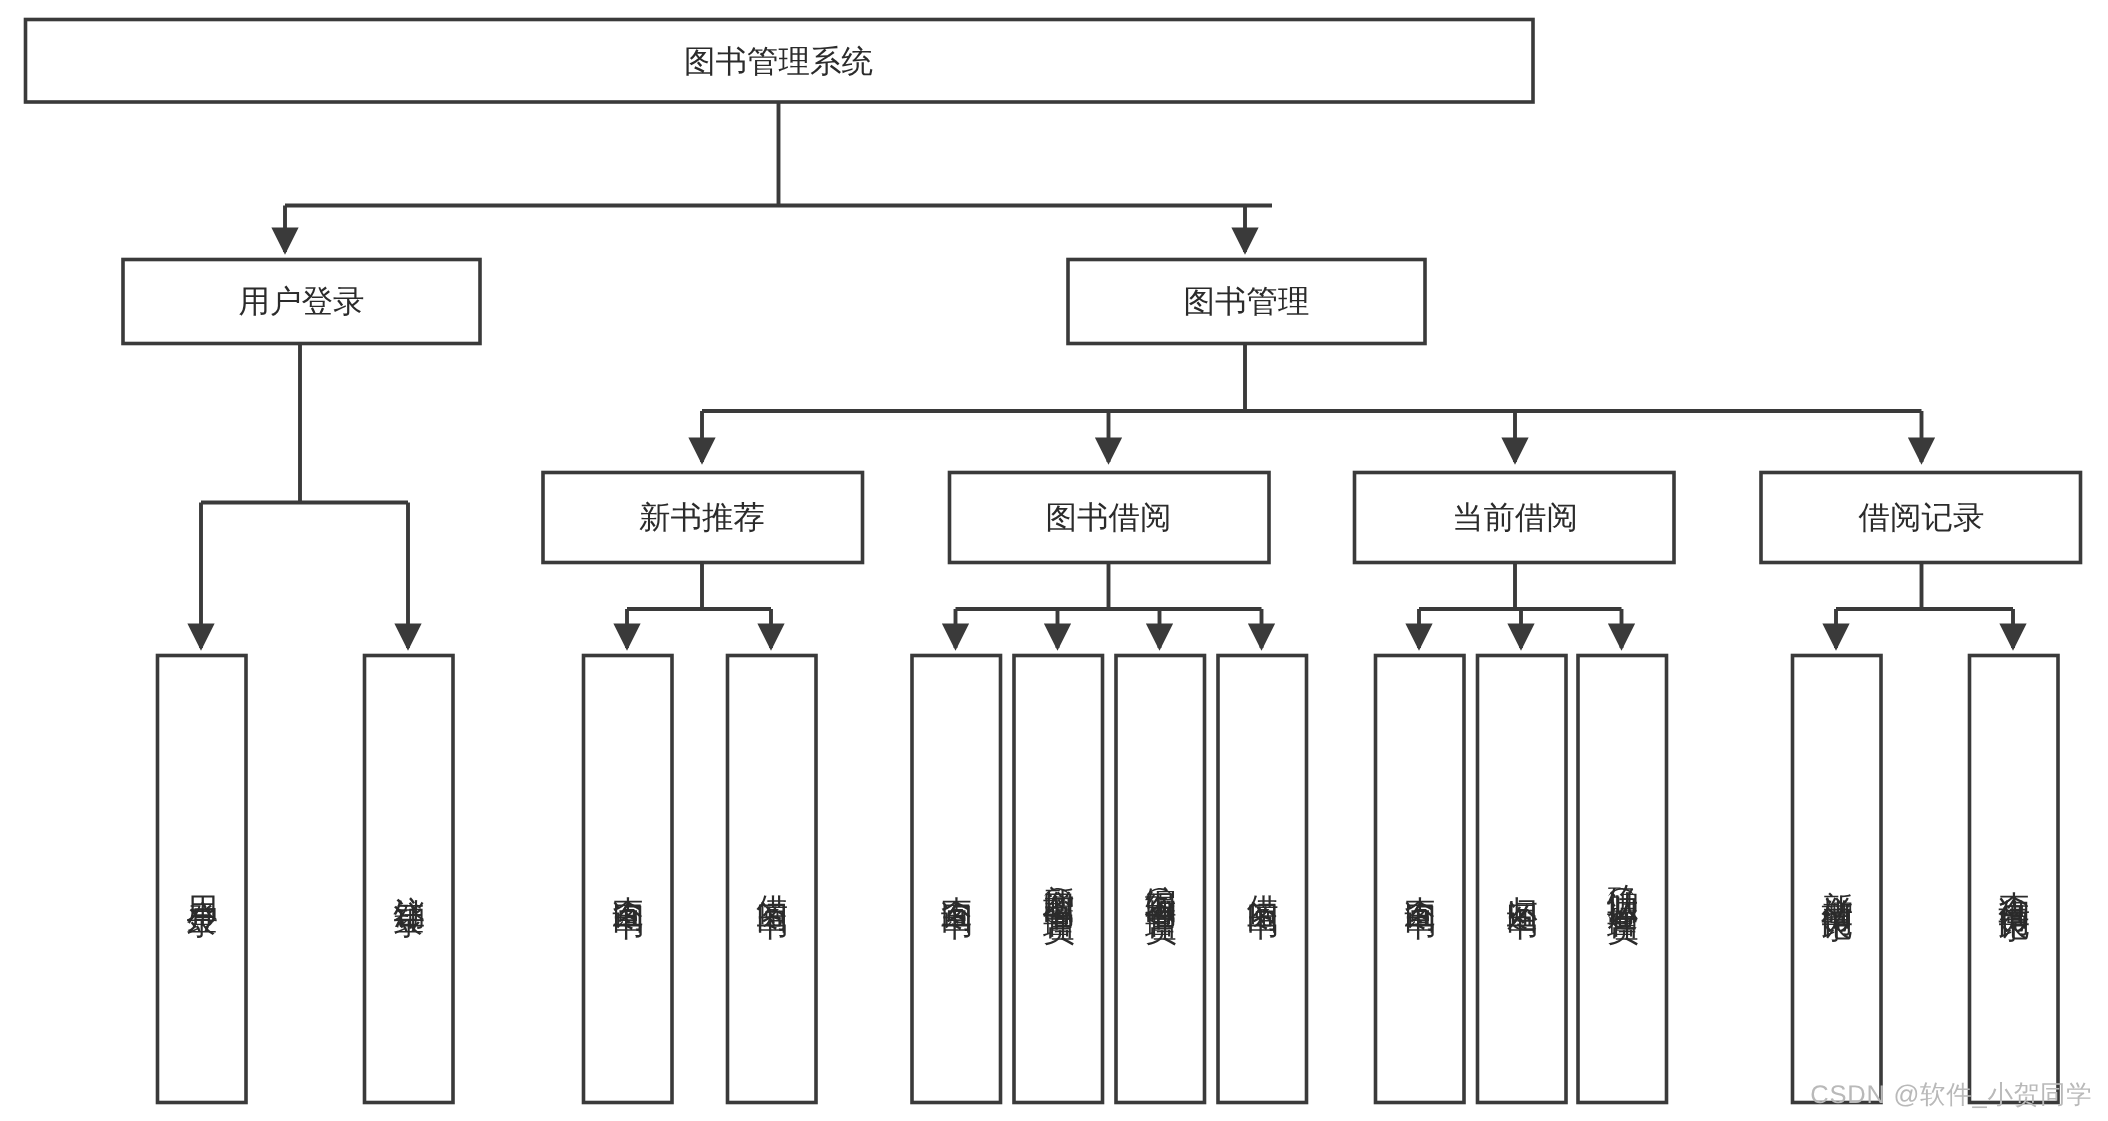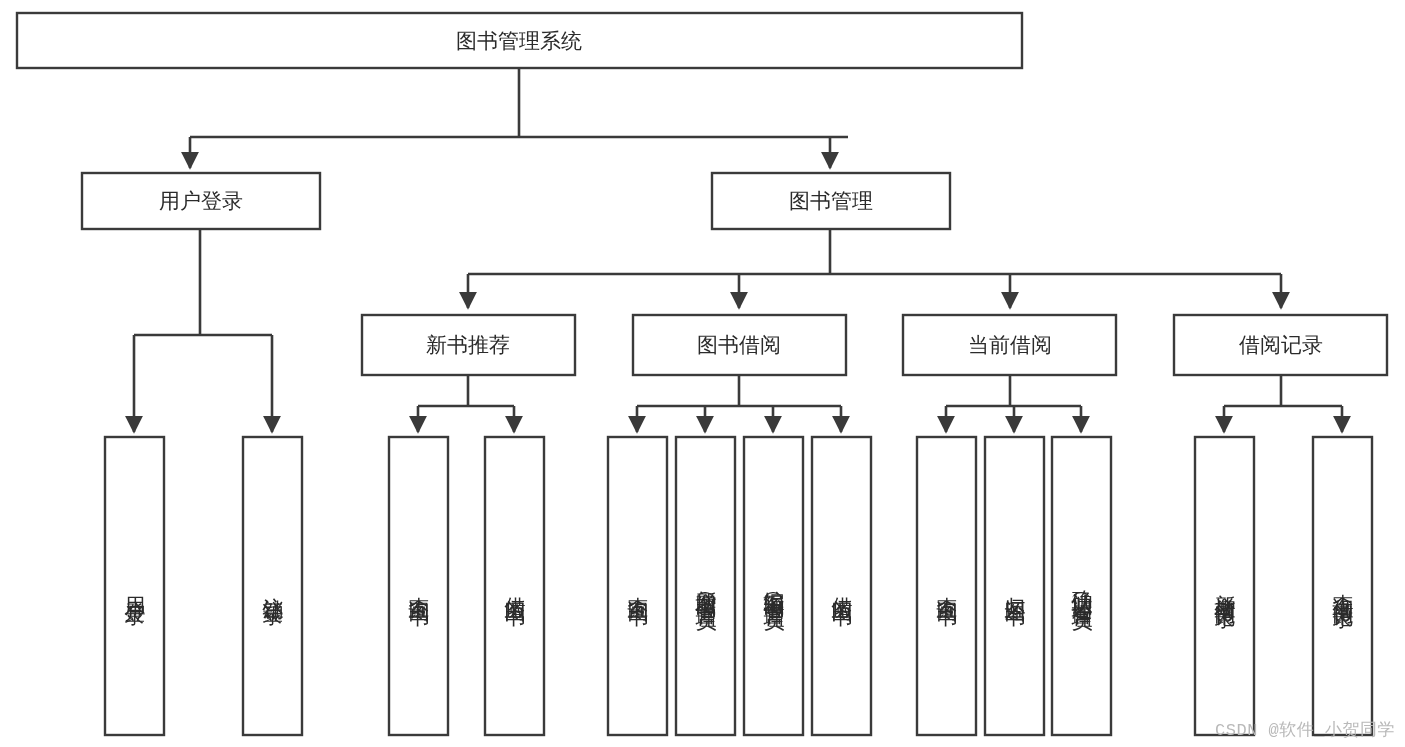--- a/index.html
+++ b/index.html
@@ -61,21 +61,21 @@
     display: flex;
     align-items: center;
     justify-content: center;
     white-space: nowrap;
     pointer-events: none;
   }
   .watermark {
     position: absolute;
     right: 10px;
     bottom: 6px;
-    font-family: Liberation Mono, monospace;
+    font-family: Liberation Sans, sans-serif;
     font-size: 17px;
     color: #b9b9b9;
     letter-spacing: 0.5px;
     user-select: none;
   }
 </style>
 </head>
 <body>
 
 <div id="diagram-root">

